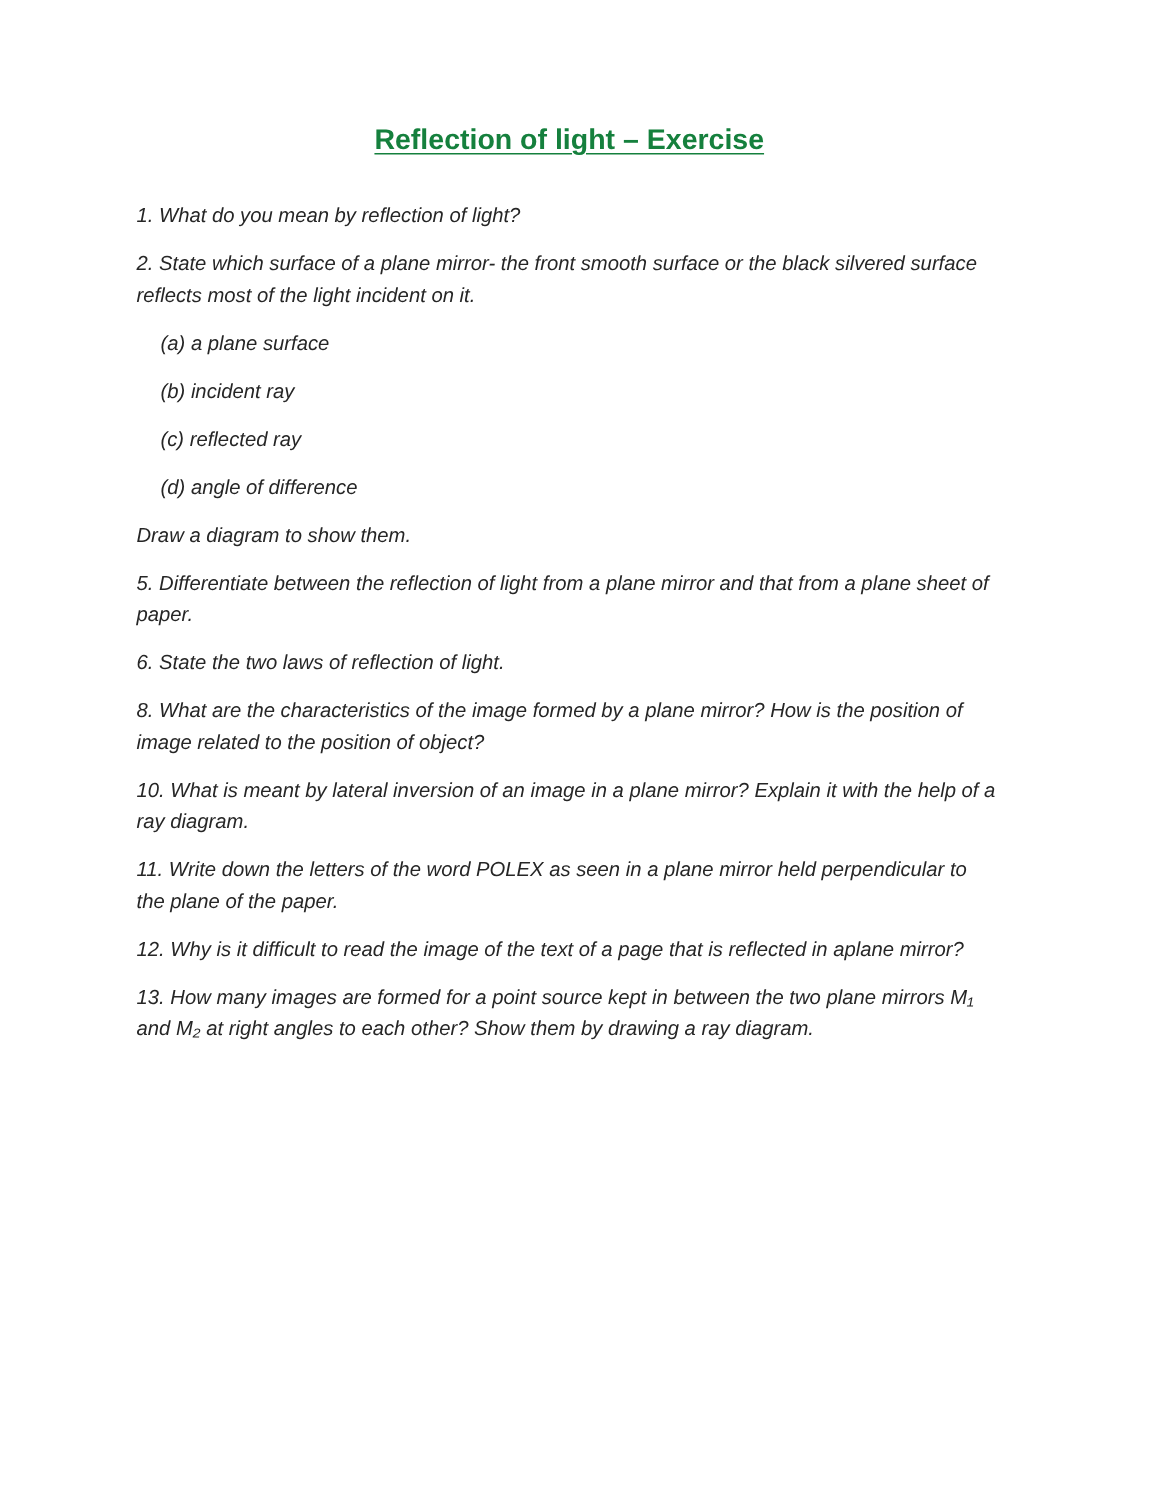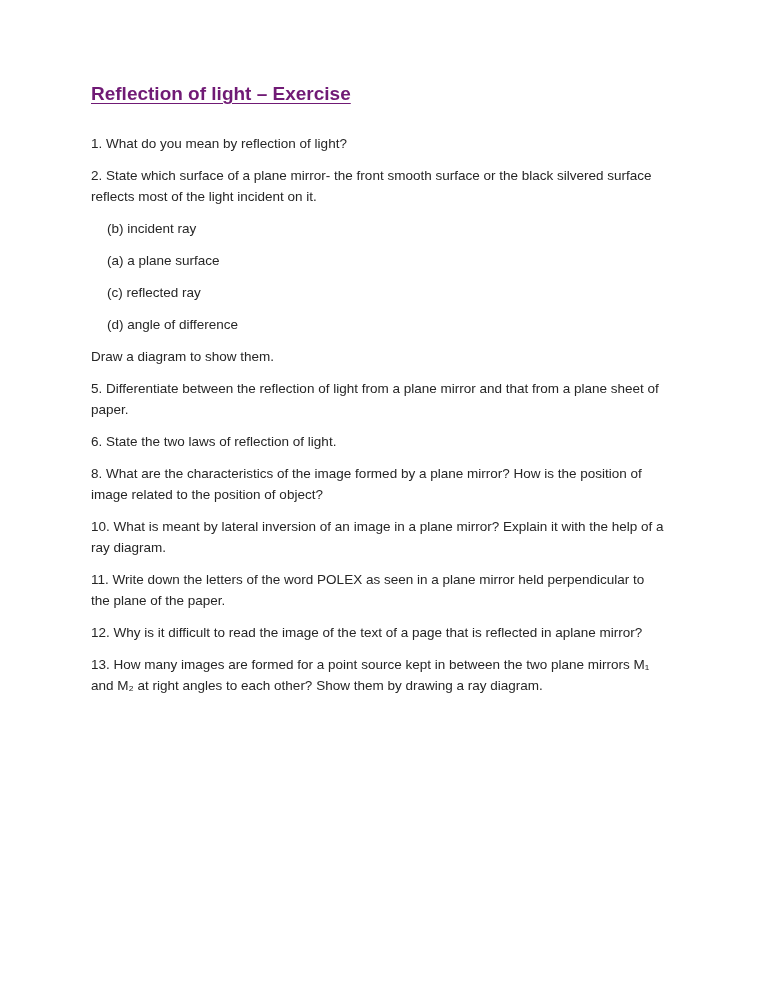--- a/index.html
+++ b/index.html
@@ -17,49 +17,50 @@
   }
   .page {
     box-sizing: border-box;
     width: 768px;
     height: 994px;
     padding: 82px 100px 0 91px;
     background: #ffffff;
   }
   .doc-title {
     margin: 0 0 27px 0;
-    text-align: left;
+    text-align: center;
     font-size: 19px;
     font-weight: bold;
     line-height: 24px;
-    color: #701a75;
+    color: #15803d;
     text-decoration: underline;
     text-underline-offset: 3px;
   }
   .para {
     margin: 0 0 11px 0;
     font-size: 13.5px;
     line-height: 21px;
     font-weight: normal;
     color: #262626;
     max-width: 575px;
+    font-style: italic;
   }
   .para.indent {
     padding-left: 16px;
   }
 </style>
 </head>
 <body>
 
 <div class="page">
   <h1 class="doc-title">Reflection of light – Exercise</h1>
   <p class="para">1. What do you mean by reflection of light?</p>
   <p class="para">2. State which surface of a plane mirror- the front smooth surface or the black silvered surface reflects most of the light incident on it.</p>
+  <p class="para indent">(a) a plane surface</p>
   <p class="para indent">(b) incident ray</p>
-  <p class="para indent">(a) a plane surface</p>
   <p class="para indent">(c) reflected ray</p>
   <p class="para indent">(d) angle of difference</p>
   <p class="para">Draw a diagram to show them.</p>
   <p class="para">5. Differentiate between the reflection of light from a plane mirror and that from a plane sheet of paper.</p>
   <p class="para">6. State the two laws of reflection of light.</p>
   <p class="para">8. What are the characteristics of the image formed by a plane mirror? How is the position of image related to the position of object?</p>
   <p class="para">10. What is meant by lateral inversion of an image in a plane mirror? Explain it with the help of a ray diagram.</p>
   <p class="para">11. Write down the letters of the word POLEX as seen in a plane mirror held perpendicular to the plane of the paper.</p>
   <p class="para">12. Why is it difficult to read the image of the text of a page that is reflected in aplane mirror?</p>
   <p class="para">13. How many images are formed for a point source kept in between the two plane mirrors M₁ and M₂ at right angles to each other? Show them by drawing a ray diagram.</p>

